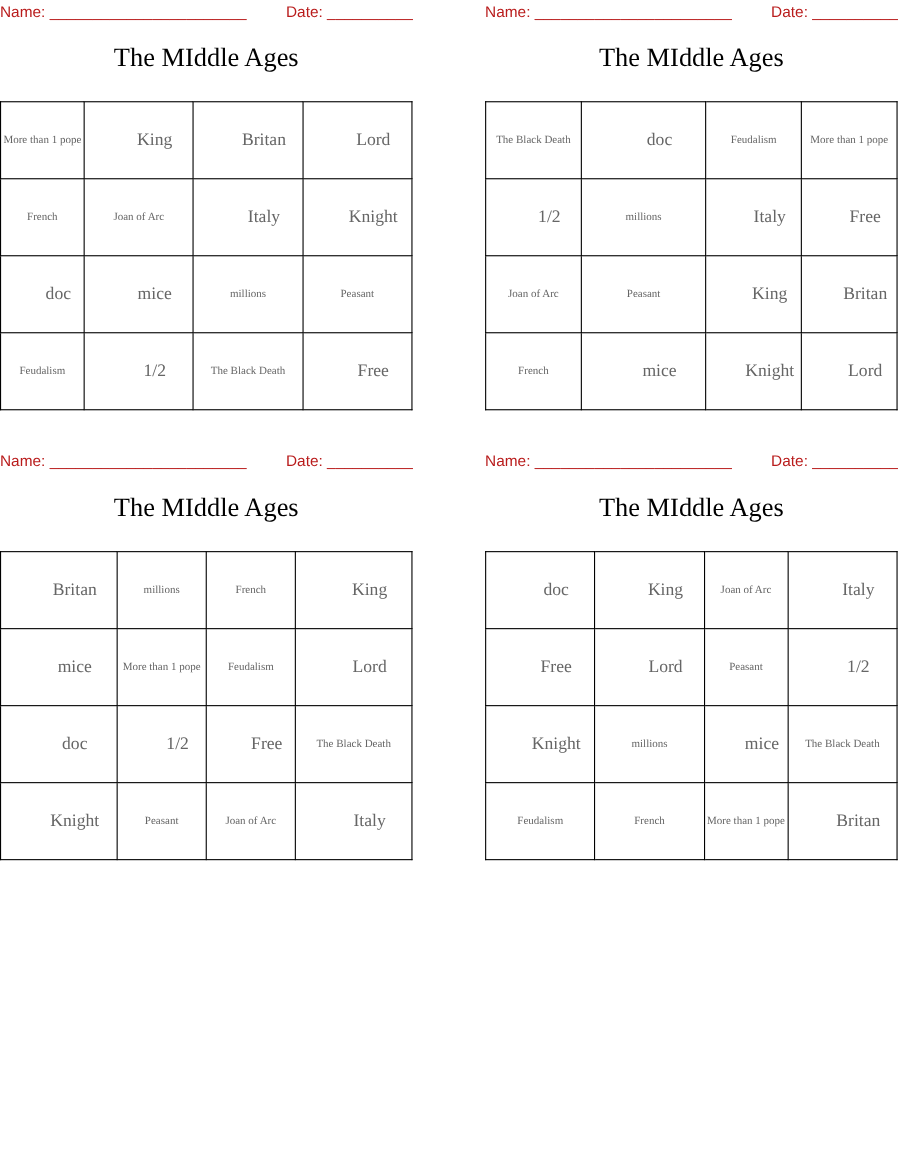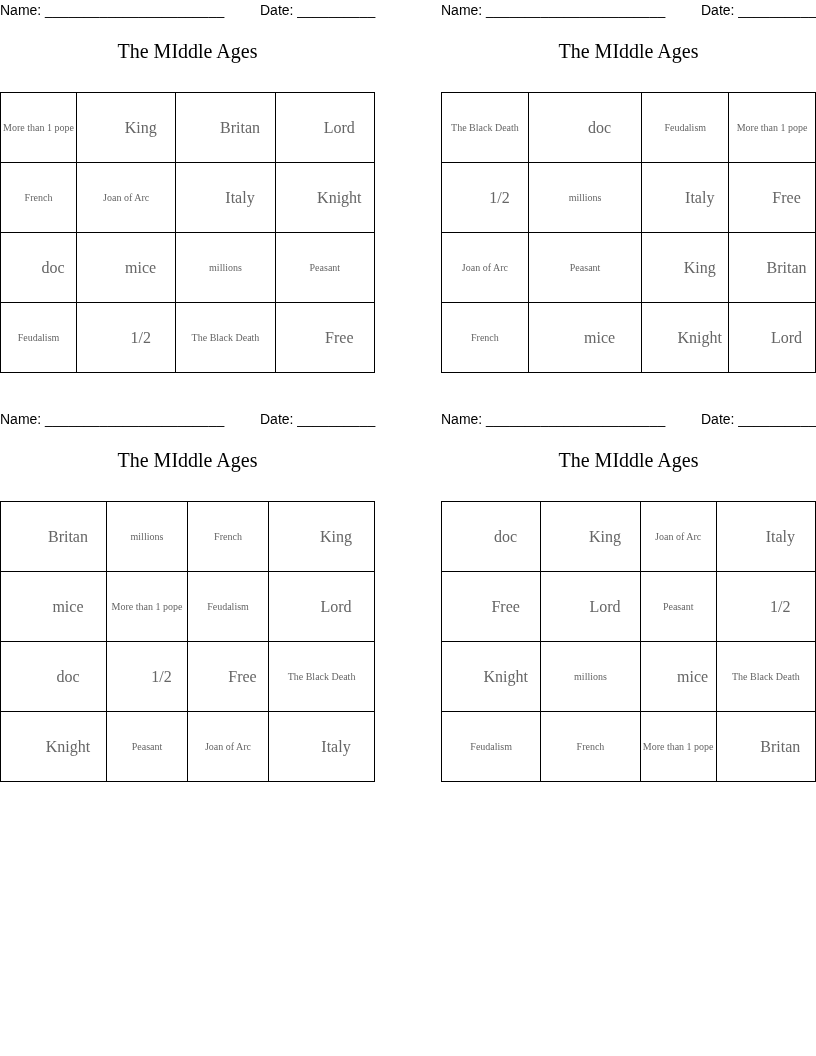--- a/index.html
+++ b/index.html
@@ -19,41 +19,41 @@
       height: 370px;
     }
     .header {
       position: absolute;
       top: 2px;
       left: 0;
       width: 100%;
       height: 18px;
       font-family: "Liberation Sans", sans-serif;
       font-size: 14px;
-      color: #000000;
+      color: #b91c1c;
       white-space: nowrap;
     }
     .header .name-label {
       position: absolute;
       left: 0;
       top: 0;
     }
     .header .date-label {
       position: absolute;
       left: 260px;
       top: 0;
     }
     .title {
       position: absolute;
       top: 40px;
       left: 0;
       width: 375px;
       text-align: center;
       font-family: "Liberation Serif", serif;
-      font-size: 20px;
+      font-size: 24px;
       color: #000000;
     }
     .grid {
       position: absolute;
       top: 92px;
       left: 0;
       width: 375px;
       height: 281px;
       border-collapse: collapse;
       table-layout: fixed;

